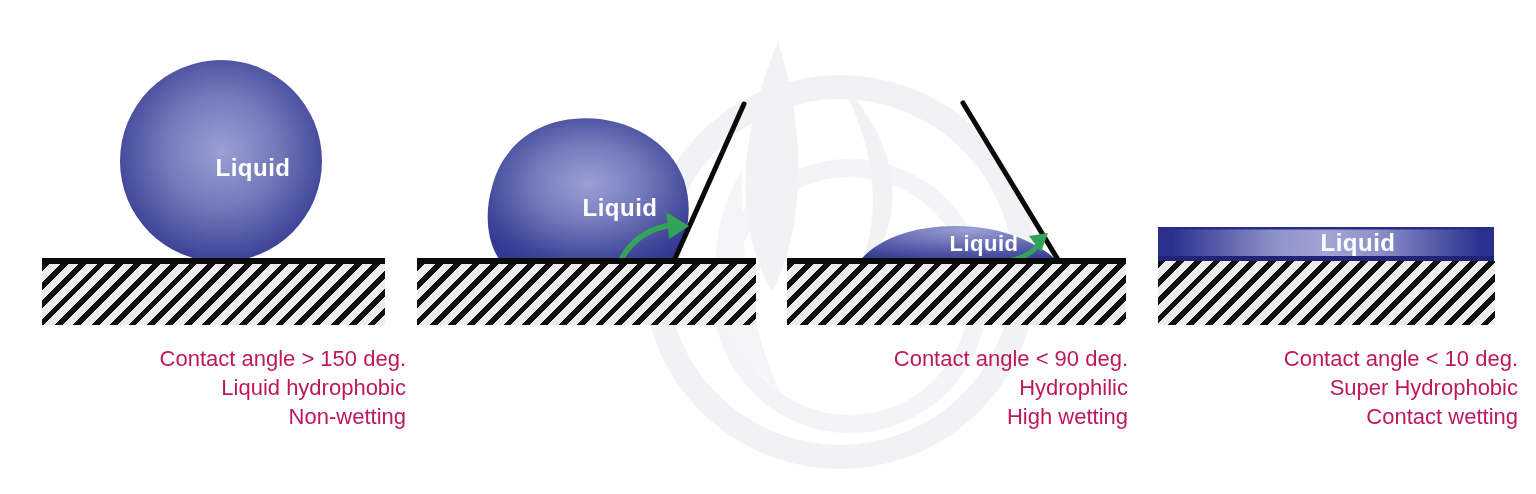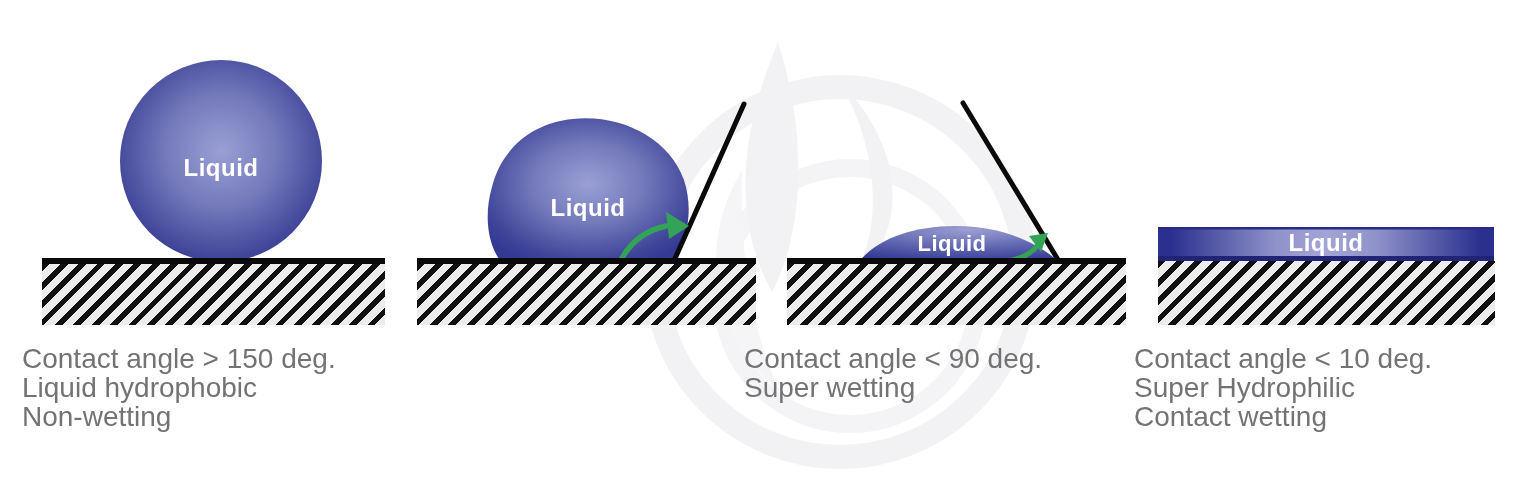--- a/index.html
+++ b/index.html
@@ -34,34 +34,35 @@
   
   .drop-label {
     position: absolute;
     transform: translate(-50%, -50%);
     color: #ffffff;
     font-weight: bold;
     font-size: 24px;
     letter-spacing: 0.5px;
     white-space: nowrap;
     text-align: center;
+    margin-left: 32px;
   }
   .dl1 { left: 221px;  top: 168px; }
   .dl2 { left: 588px;  top: 208px; }
   .dl3 { left: 952px;  top: 244px; font-size: 22px; }
   .dl4 { left: 1326px; top: 243px; }
 
   
   .caption {
     position: absolute;
     top: 344px;
     width: 384px;
-    text-align: left;
-    color: #737373;
-    font-size: 28px;
+    text-align: right;
+    color: #be185d;
+    font-size: 22px;
     line-height: 29px;
   }
   .c1 { left: 22px;  }
   .c2 { left: 394px; }
   .c3 { left: 744px; }
   .c4 { left: 1134px;}
   .caption div { white-space: nowrap; }
 </style>
 </head>
 <body>
@@ -137,21 +138,22 @@
   <span class="drop-label dl3">Liquid</span>
   <span class="drop-label dl4">Liquid</span>
 
   <div class="caption c1">
     <div>Contact angle &gt; 150 deg.</div>
     <div>Liquid hydrophobic</div>
     <div>Non-wetting</div>
   </div>
   <div class="caption c3">
     <div>Contact angle &lt; 90 deg.</div>
-    <div>Super wetting</div>
+    <div>Hydrophilic</div>
+    <div>High wetting</div>
   </div>
   <div class="caption c4">
     <div>Contact angle &lt; 10 deg.</div>
-    <div>Super Hydrophilic</div>
+    <div>Super Hydrophobic</div>
     <div>Contact wetting</div>
   </div>
 
 </div>
 
 </body></html>

